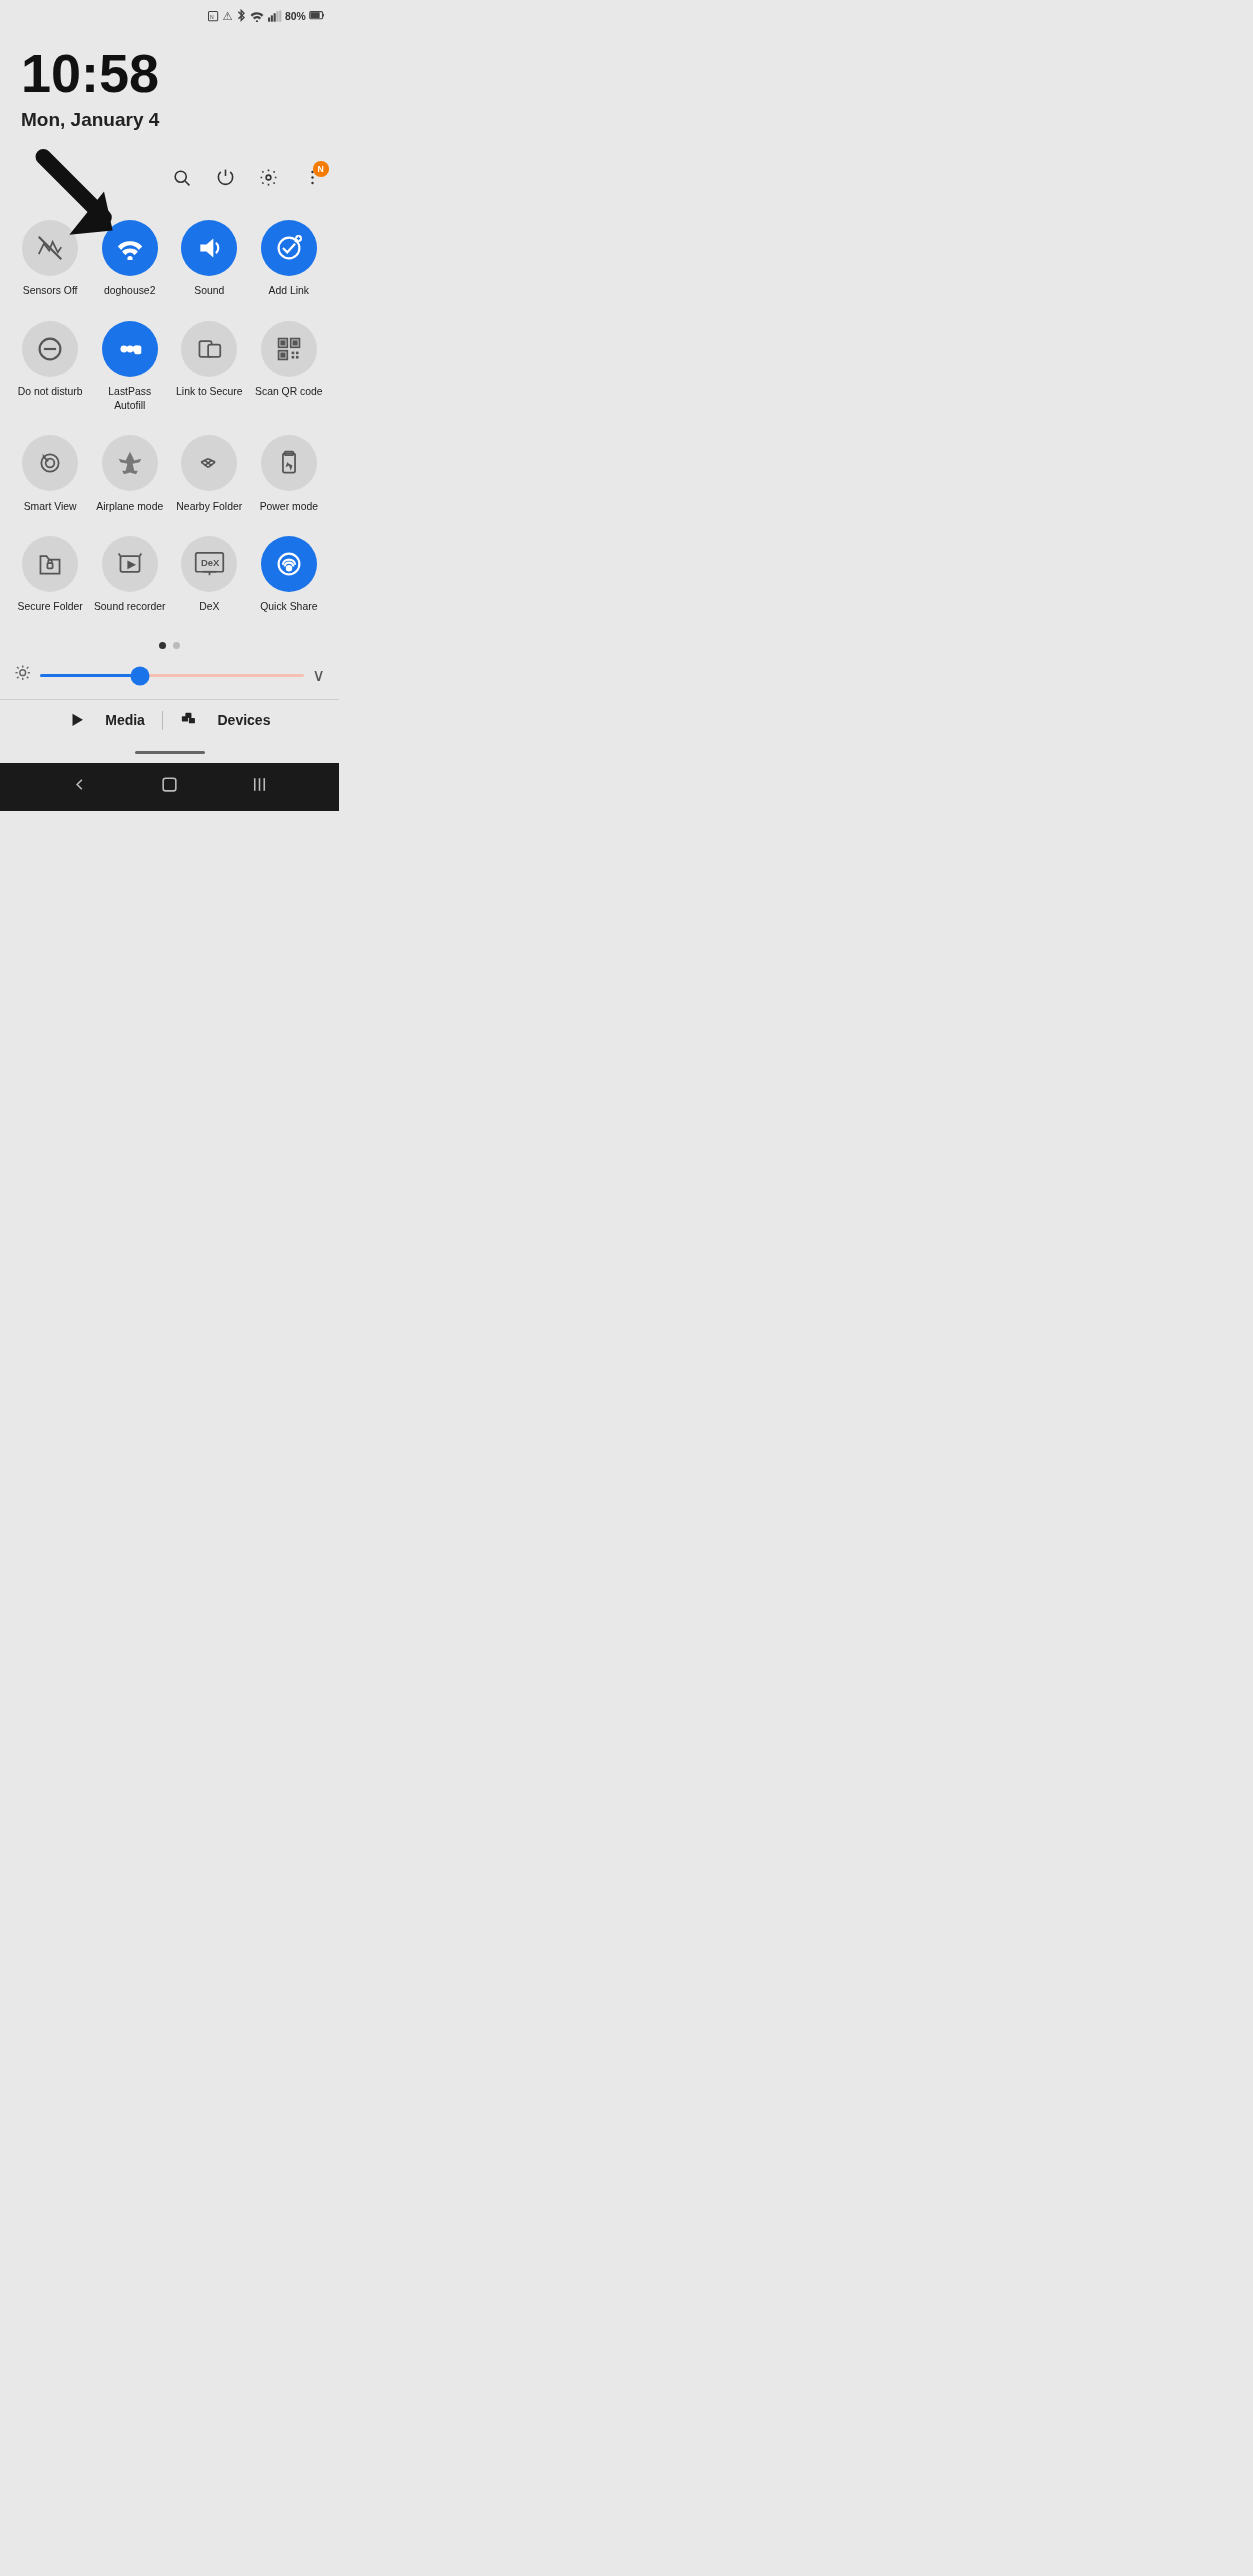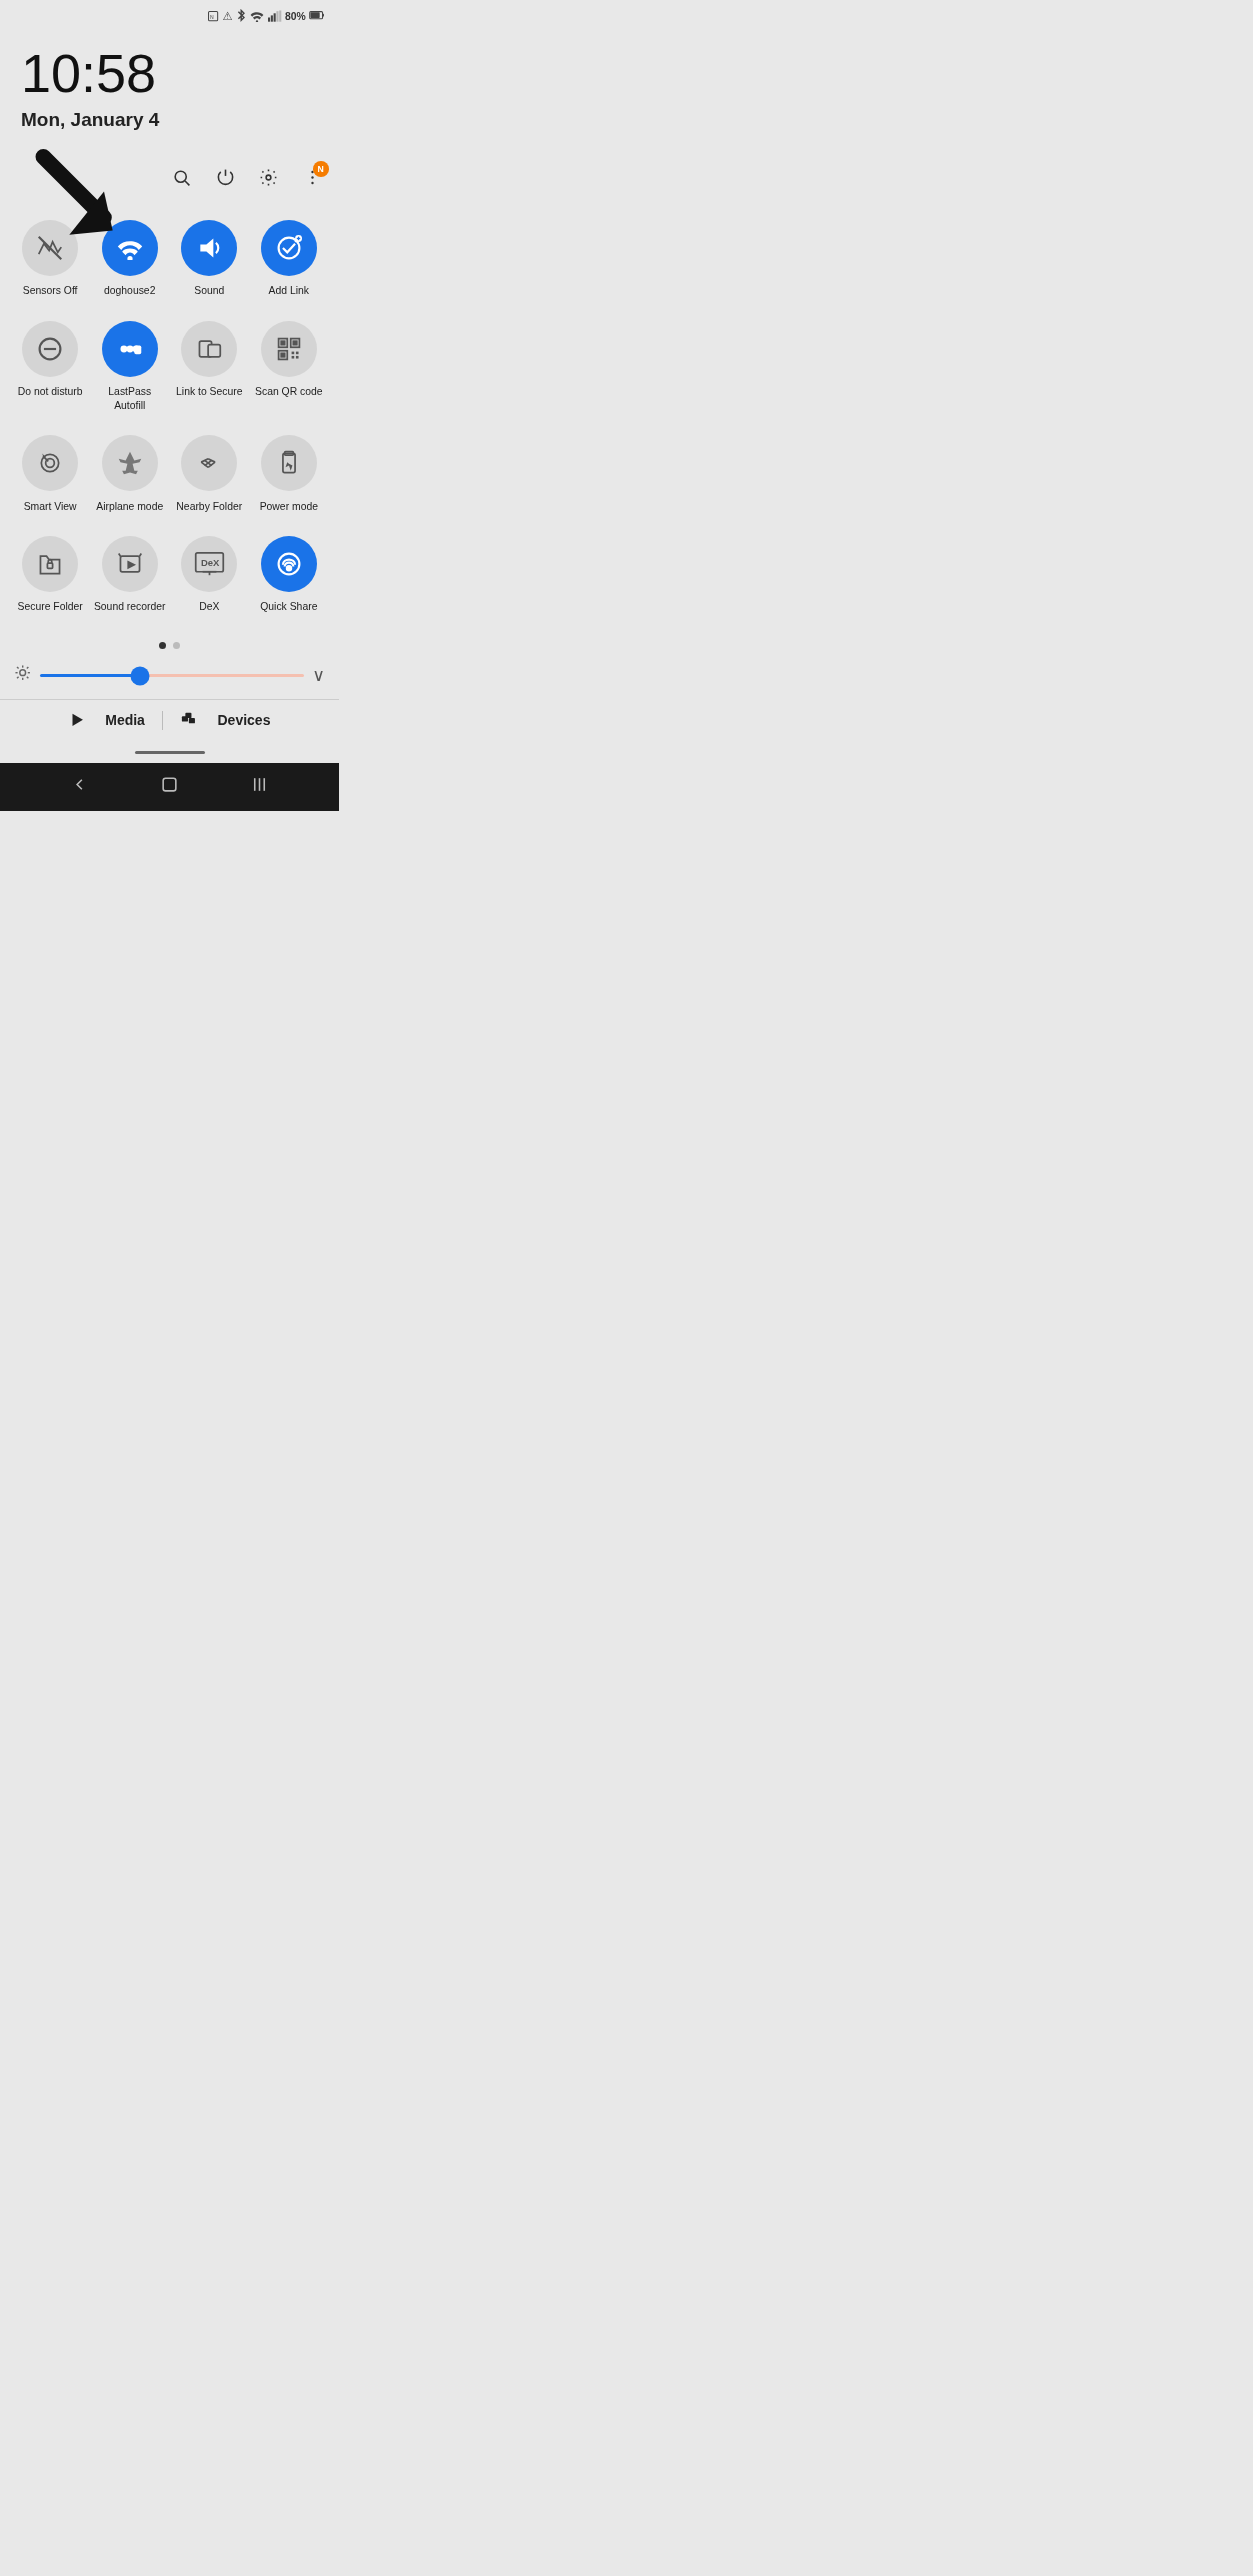--- a/index.html
+++ b/index.html
@@ -40,21 +40,21 @@
       font-weight: 600;
       color: #333;
     }
 
     .time-section {
       padding: 15.7px 21px 8.7px;
     }
 
     .time-display {
       font-size: 54px;
-      font-weight: 400;
+      font-weight: 700;
       color: #111;
       line-height: 1.1;
     }
 
     .date-display {
       font-size: 19px;
       font-weight: 600;
       color: #222;
       margin-top: 6px;
     }

